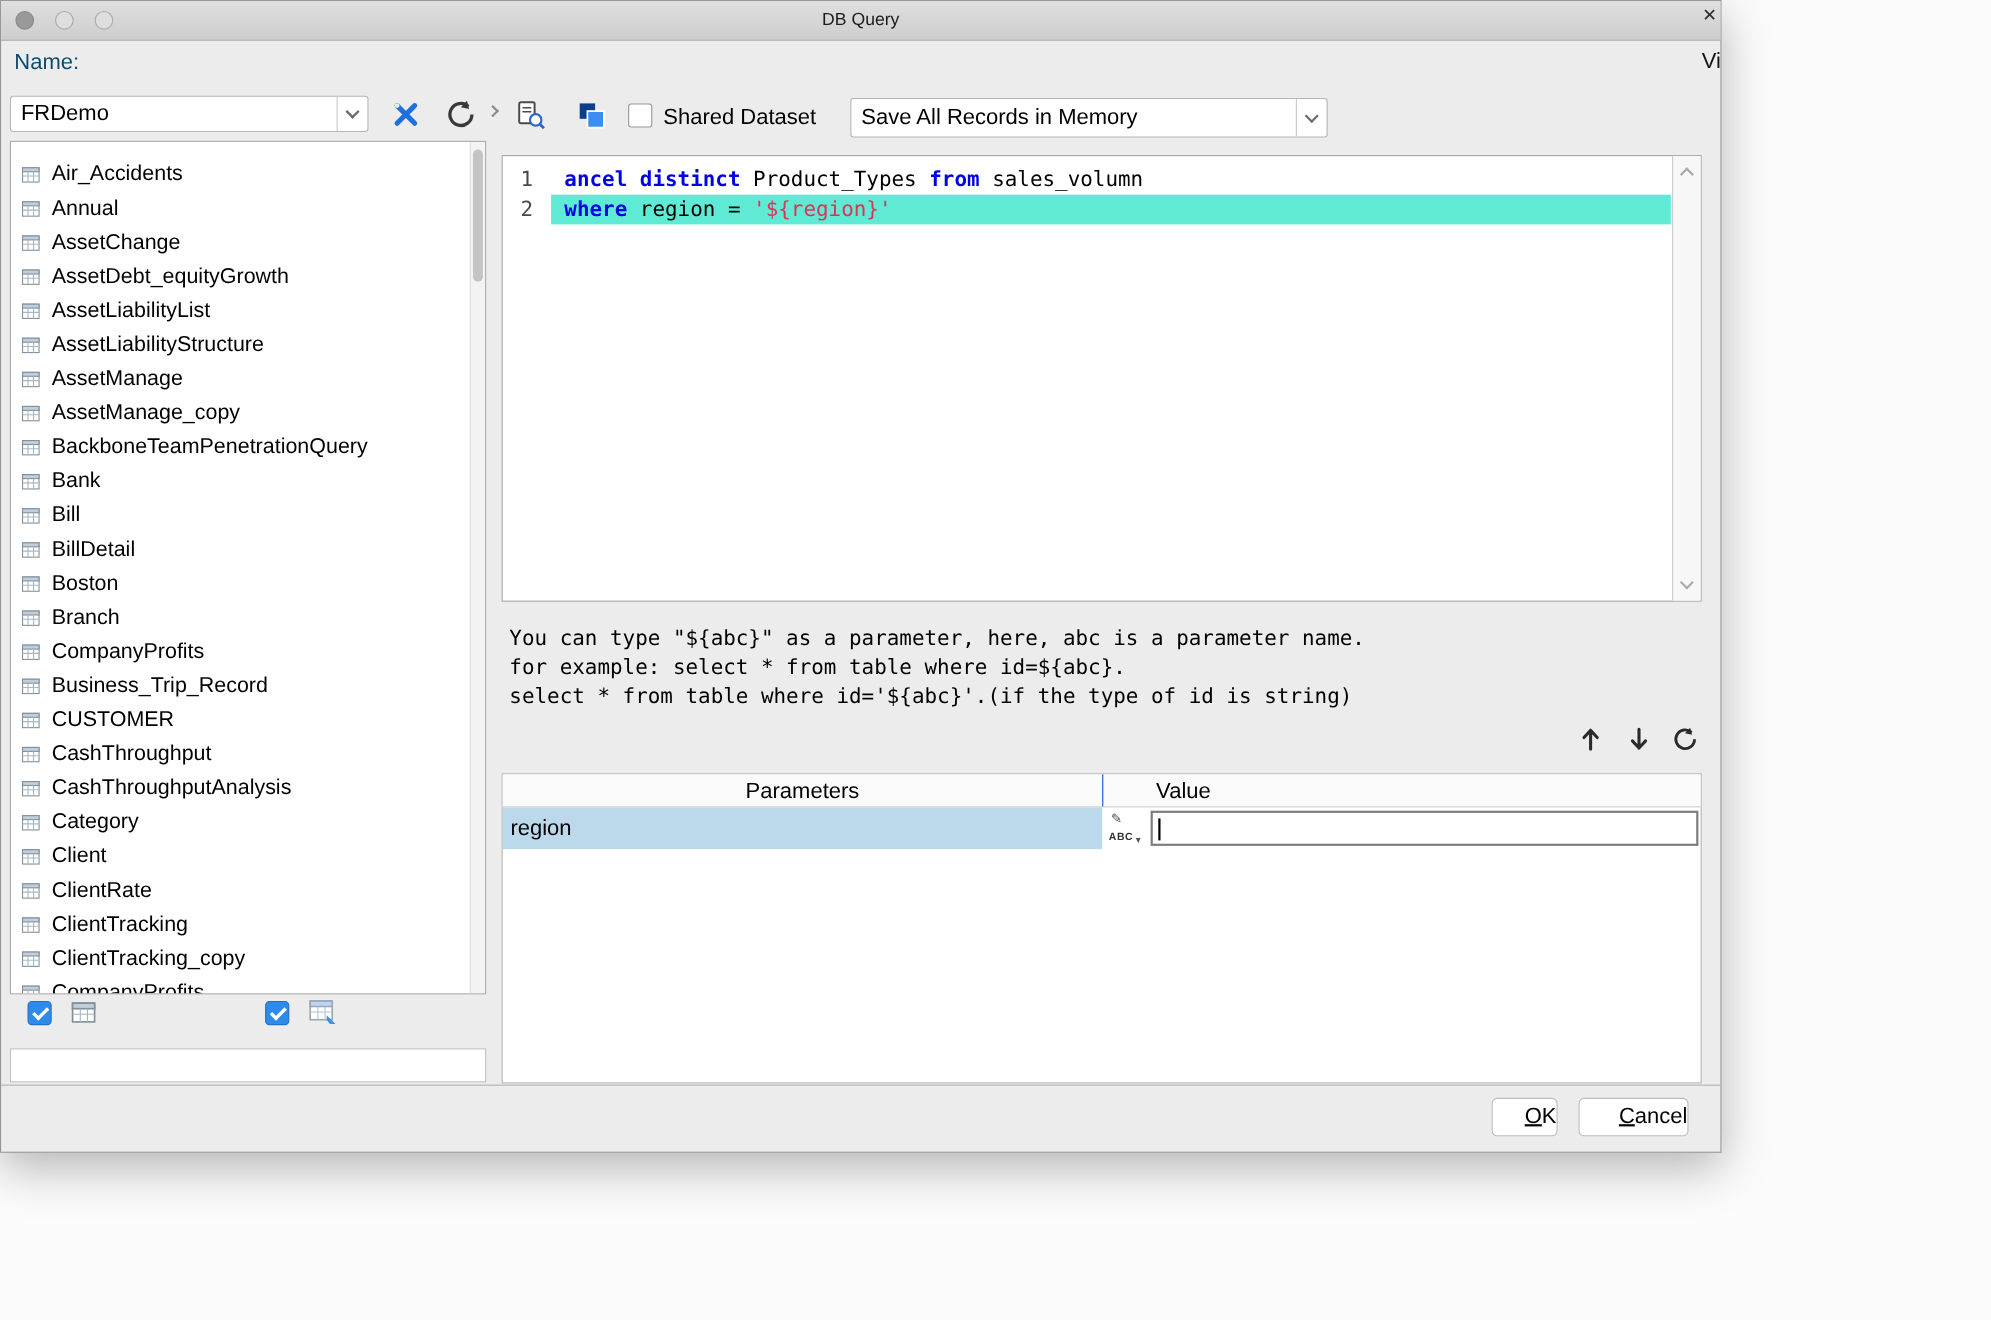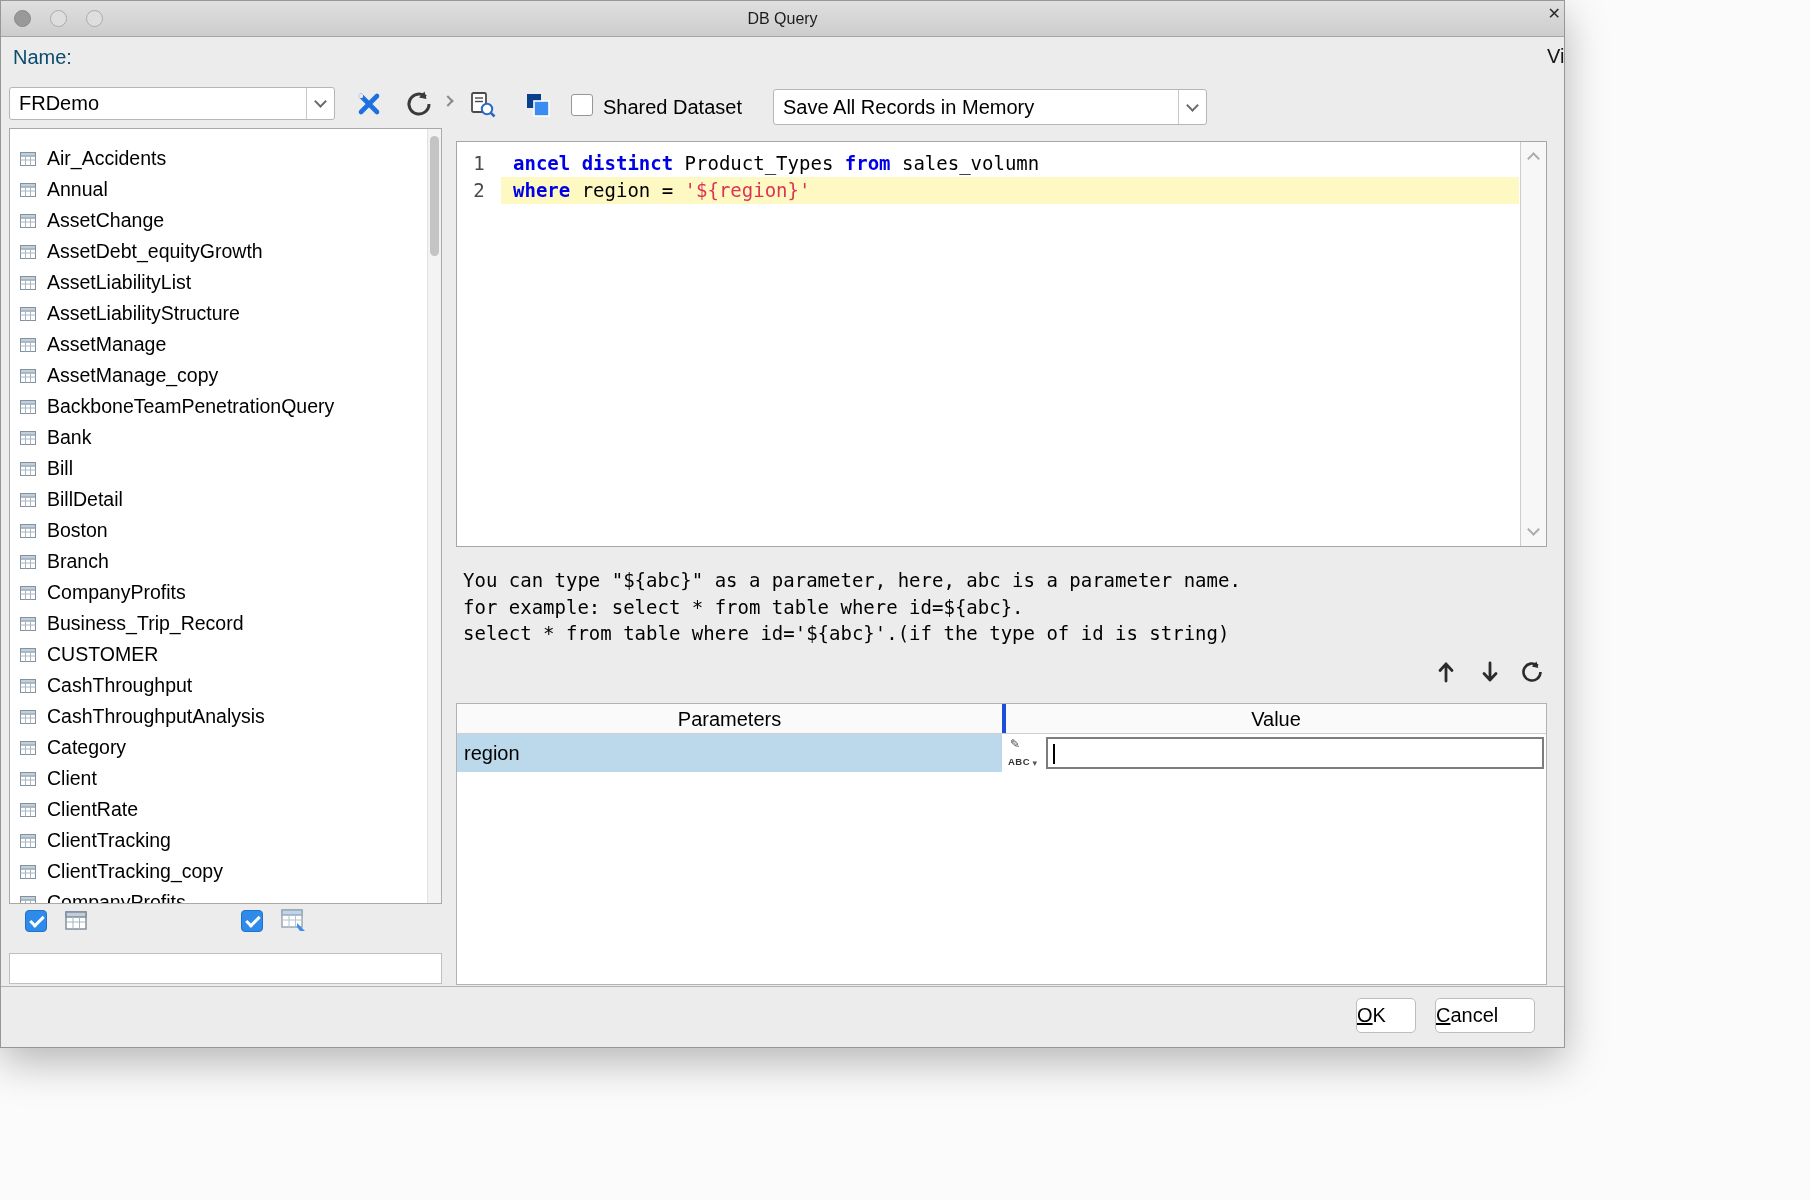--- a/index.html
+++ b/index.html
@@ -68,57 +68,57 @@
   .storage-select { left:772px; top:88px; width:434px; height:36px; }
   .storage-select .sel-text { line-height:34px; }
 
   
   .editor { position:absolute; left:455px; top:140px; width:1091px; height:406px; background:#fff;
             border:1px solid #a5a5a5; }
   .code-area { position:absolute; left:0; top:0; right:27px; bottom:0; padding-top:8px; overflow:hidden; }
   .code-row { display:flex; height:27px; line-height:27px; font-family:"DejaVu Sans Mono",monospace; font-size:19px; }
   .gutter-num { flex:0 0 44px; text-align:center; color:#4a4a4a; }
   .code-content { flex:1; white-space:pre; padding-left:12px; }
-  .code-content.hl { background:#fef9c3; }
+  .code-content.hl { background:#5eead4; }
   .seg-kw { color:#0000e6; font-weight:bold; }
   .seg-str { color:#dd3355; }
   .seg-plain { color:#000; }
   .ed-scroll { position:absolute; right:0; top:0; bottom:0; width:26px; background:#f7f7f7; border-left:1px solid #cccccc; }
   .ed-chev { position:absolute; left:8px; width:9px; height:9px; border-right:2px solid #ababab; border-bottom:2px solid #ababab; }
   .ed-chev.up { top:12px; transform:rotate(-135deg); }
   .ed-chev.down { bottom:12px; transform:rotate(45deg); }
 
   
   .hint { position:absolute; left:462px; top:566px; font-family:"DejaVu Sans Mono",monospace;
           font-size:19px; line-height:26.5px; color:#000; }
 
   
   .pt-icon { position:absolute; top:658px; width:26px; height:26px; }
   .pt-up { left:1432px; } .pt-down { left:1476px; } .pt-refresh { left:1518px; }
 
   
   .params { position:absolute; left:455px; top:702px; width:1091px; height:282px; background:#ffffff; border:1px solid #b2b2b2; }
   .p-head { display:flex; height:30px; border-bottom:1px solid #cfcfcf; background:#fafafa; }
   .p-head .h1 { width:545px; text-align:center; line-height:30px; font-size:20px; }
-  .p-head .h2 { flex:1; text-align:center; line-height:30px; font-size:20px; border-left:4px solid #1d4ed8; }
+  .p-head .h2 { flex:1; line-height:30px; font-size:20px; border-left:1px solid #1d4ed8;padding-left:48px; }
   .p-row { display:flex; height:38px; }
   .param-cell { width:545px; background:#bcd9ec; line-height:38px; padding-left:7px; font-size:20px; color:#000; }
   .type-cell { width:42px; display:flex; align-items:center; justify-content:center; }
   .abc-icon { position:relative; width:32px; height:30px; cursor:pointer; }
   .abc-pencil { position:absolute; left:3px; top:-1px; font-size:12px; color:#444; }
   .abc-text { position:absolute; left:1px; bottom:1px; font-size:9.5px; font-weight:bold; color:#333; letter-spacing:.5px; }
   .abc-dd { position:absolute; right:2px; bottom:0; font-size:9px; color:#555; }
   .value-cell { flex:1; padding:3px 2px; }
   .value-input { position:relative; width:100%; height:32px; background:#fff; border:2px solid #7d7d7d; }
   .caret { position:absolute; left:5px; top:5px; width:1.5px; height:20px; background:#000; }
 
   
   .bottom-sep { position:absolute; left:0; right:0; top:985px; height:1px; background:#b3b3b3; }
   .btn { position:absolute; top:997px; height:35px; background:#fff; border:1px solid #bdbdbd; border-radius:5px;
-         font-size:20px; color:#000; display:flex; align-items:center; justify-content:flex-start; cursor:pointer; }
+         font-size:20px; color:#000; display:flex; align-items:center; justify-content:flex-end; cursor:pointer; }
   .btn-ok { left:1355px; width:60px; }
   .btn-cancel { left:1434px; width:100px; }
   .u { text-decoration:underline; }
 </style>
 </head>
 <body>
 
 <div class="window">
 
   <div class="titlebar">

